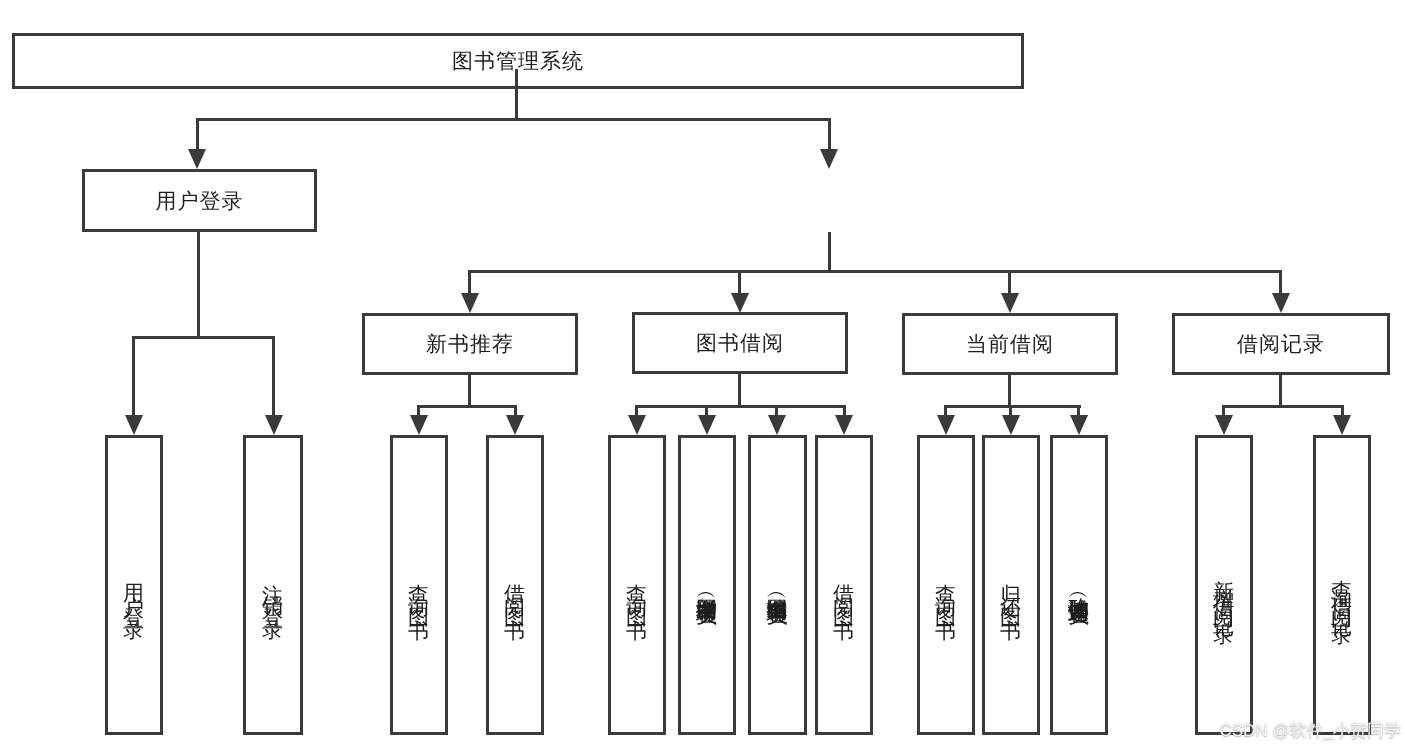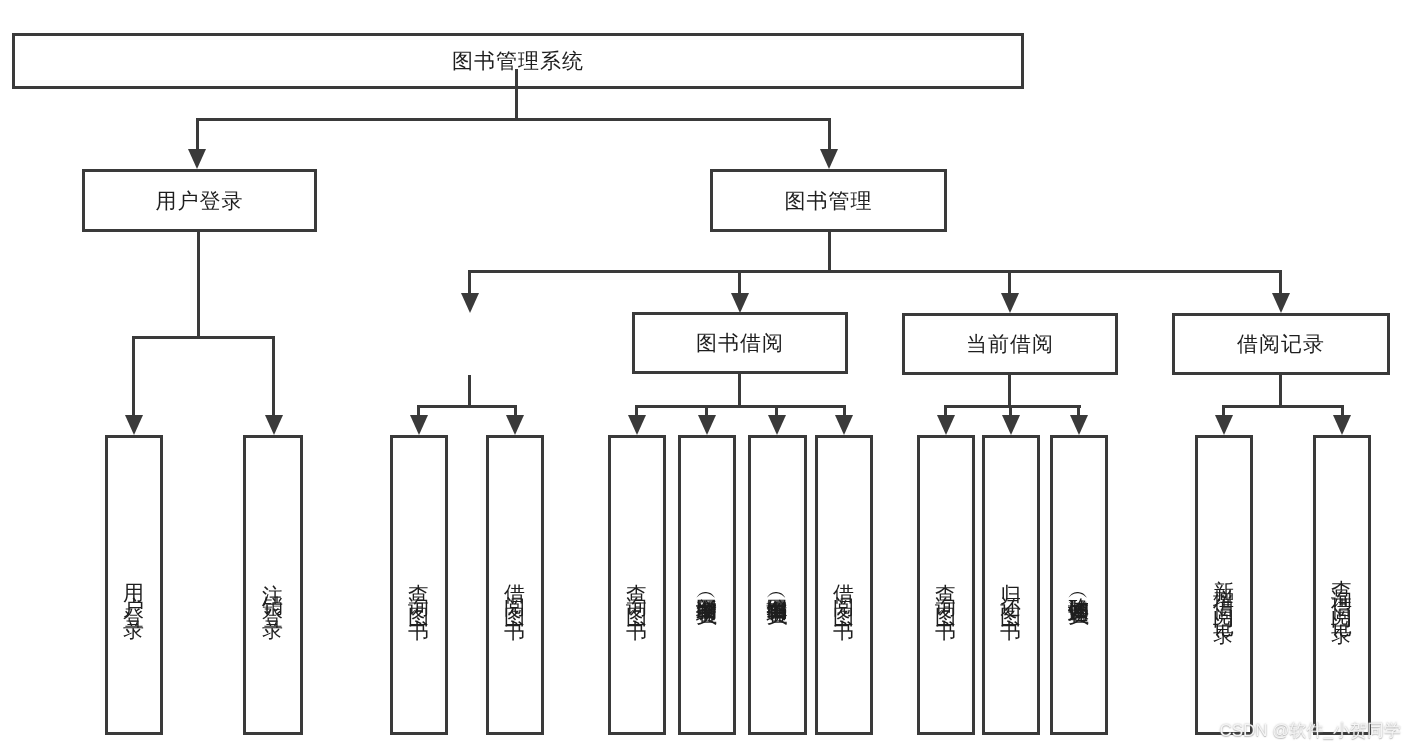--- a/index.html
+++ b/index.html
@@ -62,24 +62,24 @@
 <div class="canvas">
 
   <div class="node hnode" style="left:12px;top:13px;width:1012px;height:56px;margin-top:20px;">
     <span>图书管理系统</span>
   </div>
 
   <div class="node hnode" style="left:82px;top:169px;width:235px;height:63px;">
     <span>用户登录</span>
   </div>
 
-  <div class="node hnode" style="left:710px;top:169px;width:237px;height:63px;">
-    <span>图书管理</span>
+
+  <div class="node hnode" style="left:362px;top:313px;width:216px;height:62px;">
+    <span>新书推荐</span>
   </div>
-
 
   <div class="node hnode" style="left:632px;top:312px;width:216px;height:62px;">
     <span>图书借阅</span>
   </div>
 
   <div class="node hnode" style="left:902px;top:313px;width:216px;height:62px;">
     <span>当前借阅</span>
   </div>
 
   <div class="node hnode" style="left:1172px;top:313px;width:218px;height:62px;">

